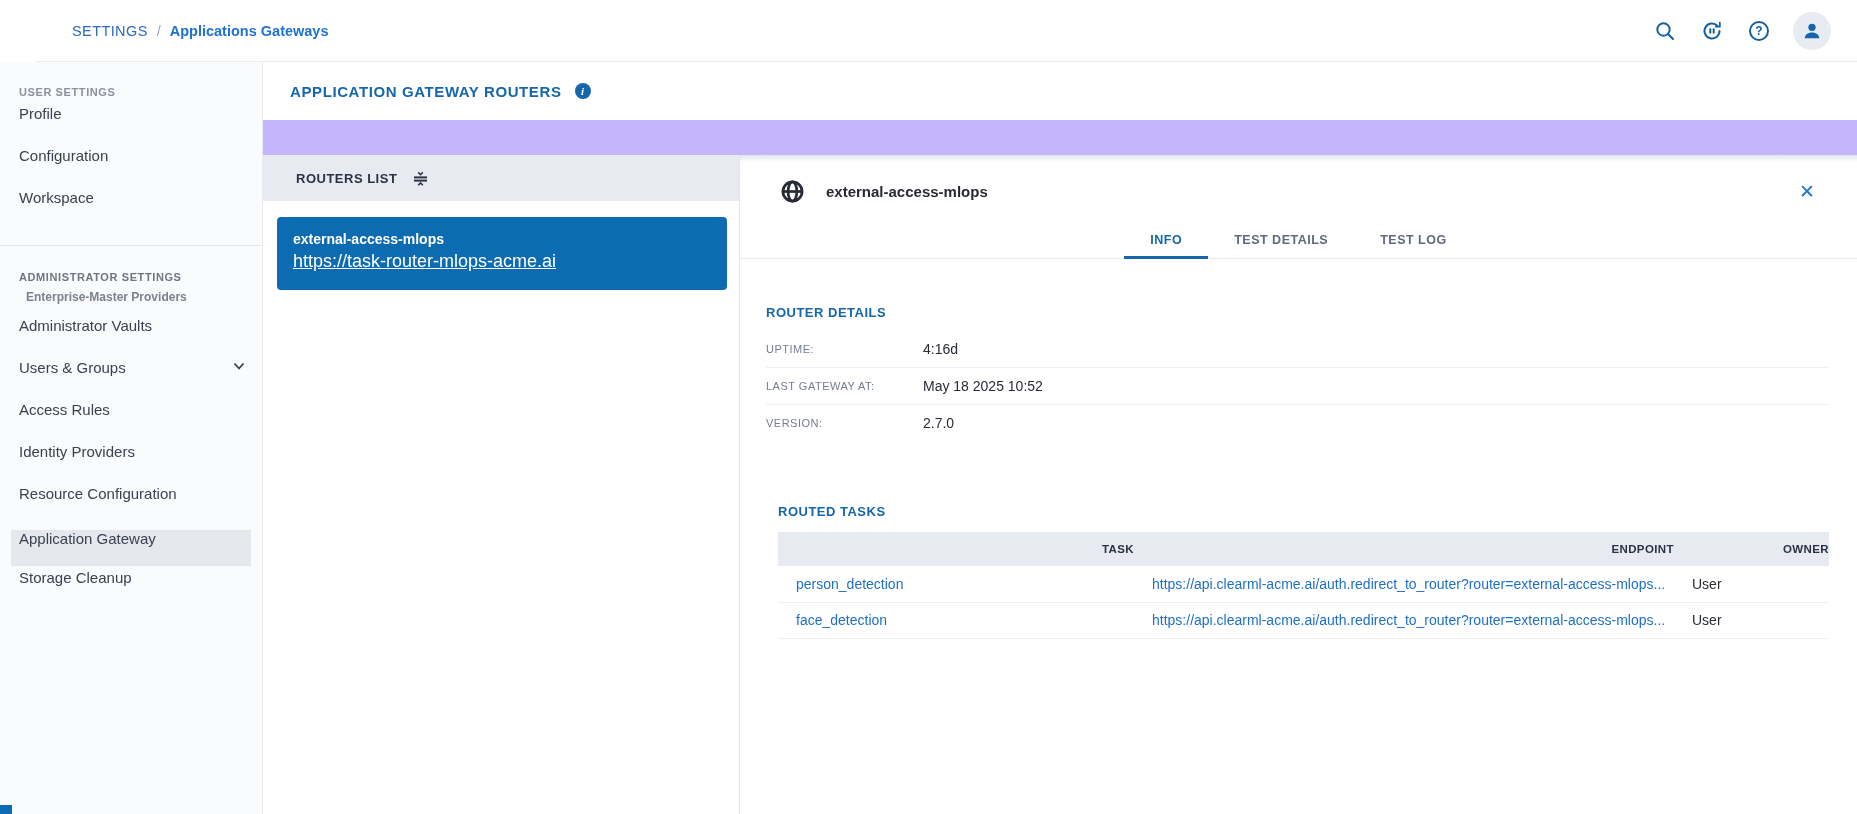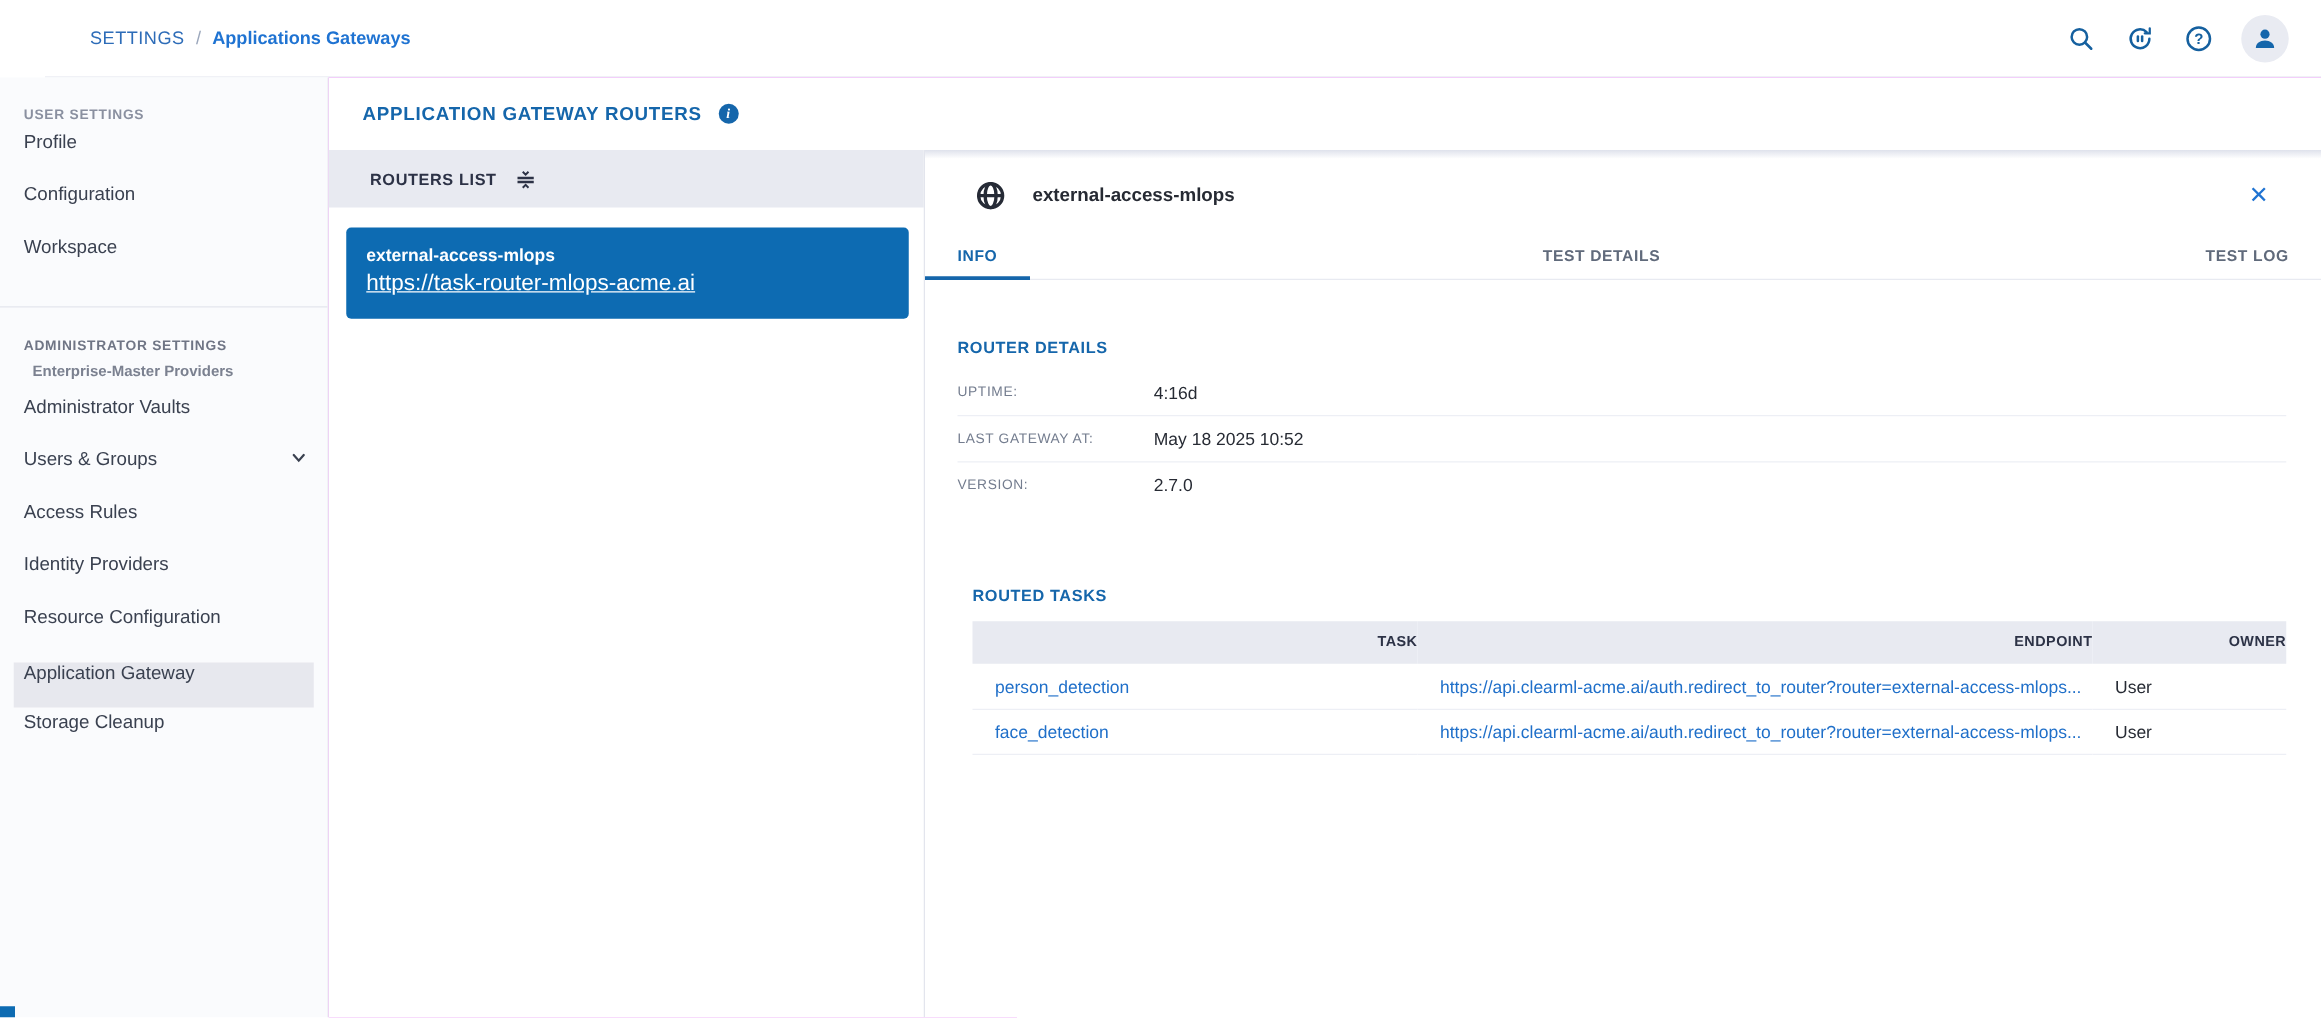--- a/index.html
+++ b/index.html
@@ -43,29 +43,29 @@
     background:#e7e8ee; margin:0 11px; padding:0 5px 0 8px; height:36px;
     margin-top:3px; margin-bottom:3px;
   }
   .side-divider{ border:none; border-top:1px solid #e4e6ed; margin:14px 0 0 0; }
   .admin-title{ margin-top:23px; color:#6f7585; }
   .admin-sub{ padding:0 19px 0 26px; font-size:12px; font-weight:bold; color:#7b8190; line-height:18px; margin-top:3px; }
   .side-items-admin{ margin-top:11px; }
   .side-items-user{ margin-top:5px; }
 
   
-  .main{ flex:1; display:flex; flex-direction:column; background:#d946ef; }
+  .main{ flex:1; display:flex; flex-direction:column; background:#c4b5fd; }
   .main-header{ height:58px; display:flex; align-items:center; padding-left:27px; background:#ffffff; }
   .page-title{ font-size:15px; font-weight:bold; color:#1566ab; letter-spacing:.6px; }
   .info-icon{
     width:16px; height:16px; border-radius:50%; background:#1566ab; color:#ffffff;
     font-size:11px; font-weight:bold; display:flex; align-items:center; justify-content:center;
     margin-left:13px; cursor:pointer; font-family:"Liberation Serif","DejaVu Serif",serif; font-style:italic;
   }
-  .panes{ flex:1; display:flex; min-height:0; }
+  .panes{ flex:1; display:flex; min-height:0;margin-top:35px; }
 
   
   .routers-col{ width:477px; flex-shrink:0; border-right:1px solid #e3e5ed; background:#ffffff; }
   .routers-header{
     height:46px; background:#e8eaf1; display:flex; align-items:center;
     padding-left:33px; font-size:13px; font-weight:bold; color:#2c3246; letter-spacing:.5px;
   }
   .routers-header .filter-ic{ margin-left:15px; display:flex; cursor:pointer; }
   .router-card{
     margin:16px 12px 0 14px; height:73px; border-radius:4px; background:#0d6bb2;
@@ -80,21 +80,21 @@
     content:""; position:absolute; top:0; left:0; right:0; height:7px;
     background:linear-gradient(#dfe2ec,rgba(223,226,236,0)); pointer-events:none;
   }
   .panel-header{ display:flex; align-items:center; padding:24px 42px 0 40px; }
   .panel-title{ font-size:15px; font-weight:bold; color:#262a33; margin-left:21px; }
   .close-btn{
     margin-left:auto; background:none; border:none; color:#1f73d2; font-size:19px;
     line-height:19px; cursor:pointer; font-weight:400;
   }
   .tabs{
-    margin-top:17px; display:flex; justify-content:space-between; border-bottom:1px solid #e8eaf1;
+    margin-top:17px; display:flex; justify-content:center; border-bottom:1px solid #e8eaf1;
   }
   .tab{
     padding:0 26px; height:37px; display:flex; align-items:center;
     font-size:12.5px; font-weight:bold; letter-spacing:.5px; color:#606a7b;
     cursor:pointer; position:relative;
   }
   .tab.active{ color:#1566ab; }
   .tab.active::after{
     content:""; position:absolute; left:0; right:0; bottom:-1px; height:3px; background:#1566ab;
   }

